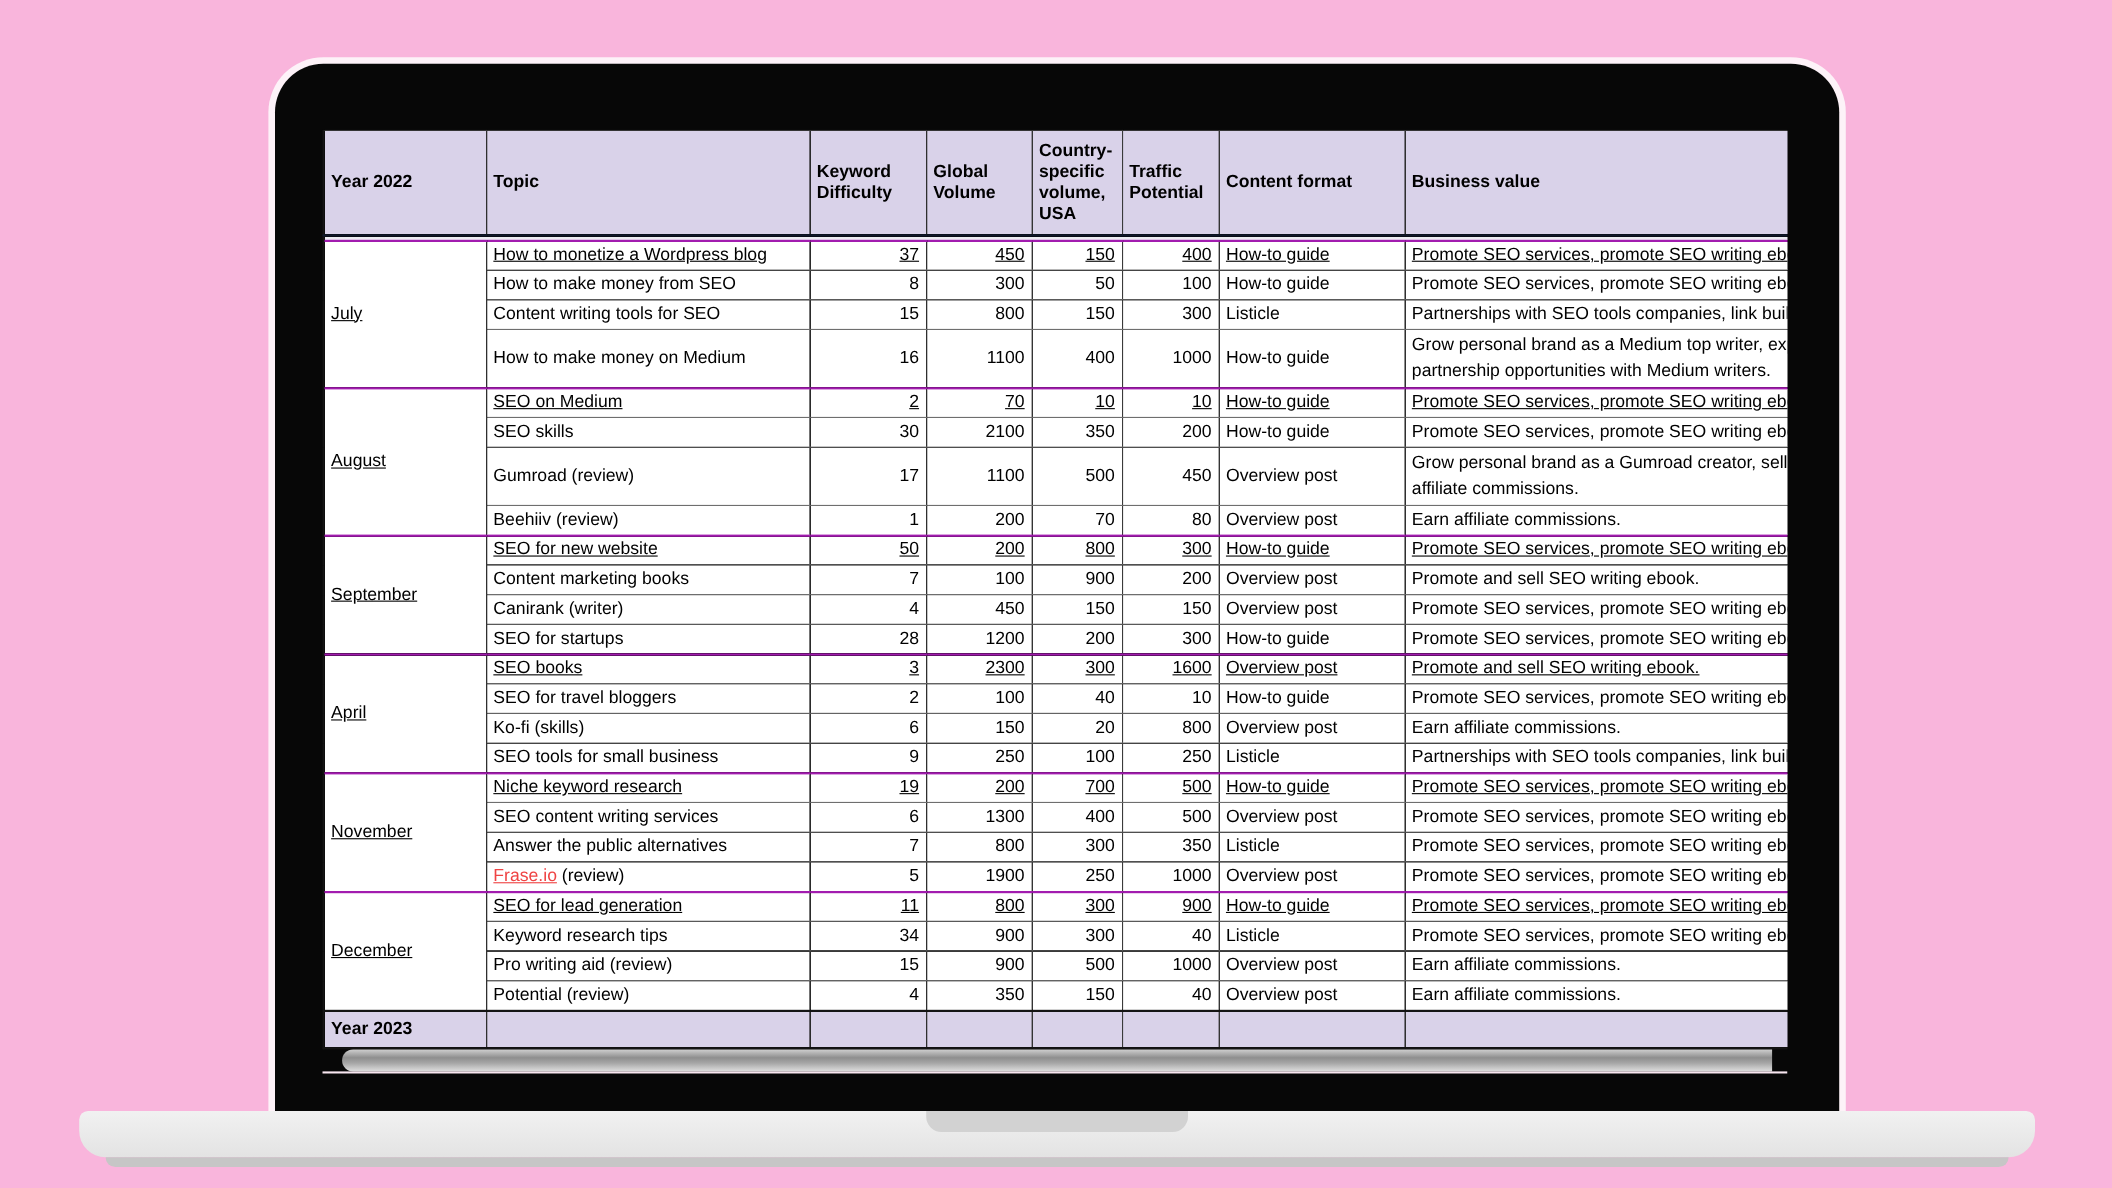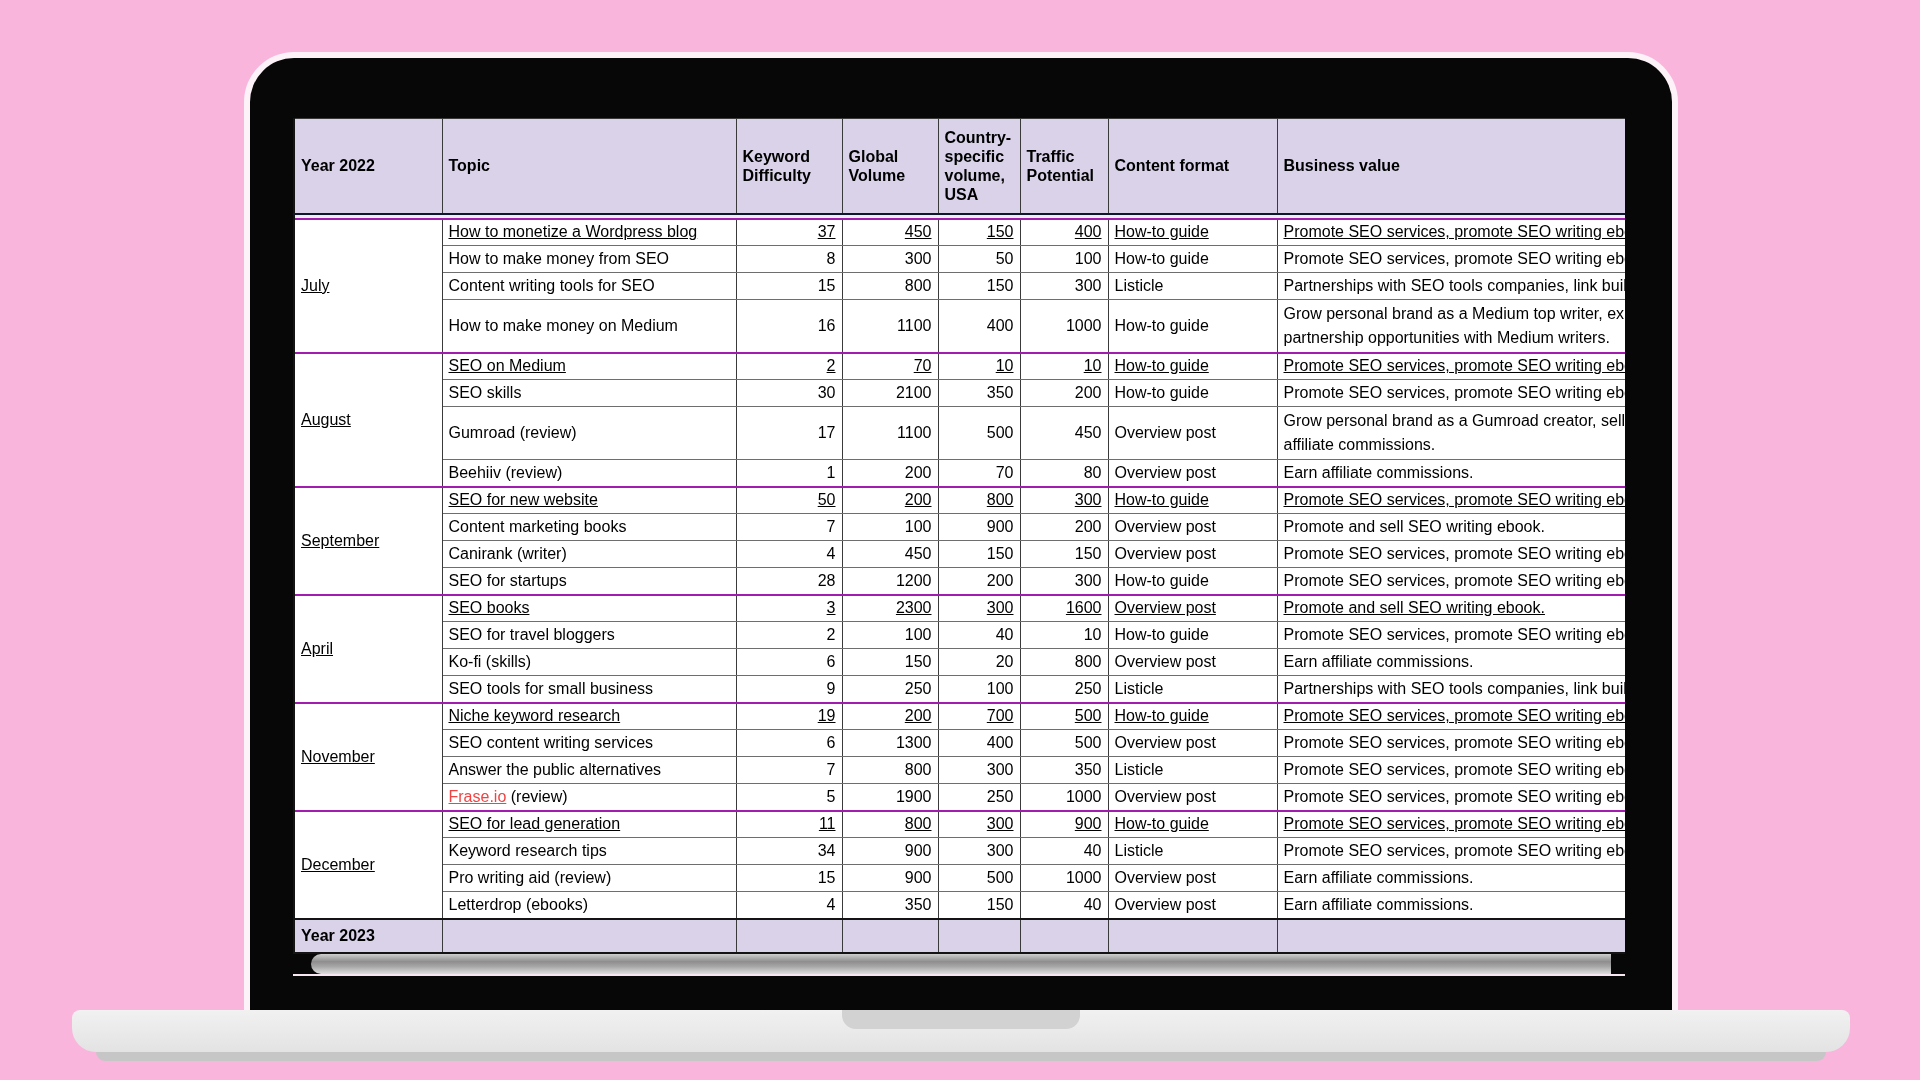--- a/index.html
+++ b/index.html
@@ -295,21 +295,21 @@
       <tr class="h1">
         <td>Pro writing aid (review)</td>
         <td class="num">15</td>
         <td class="num">900</td>
         <td class="num">500</td>
         <td class="num">1000</td>
         <td>Overview post</td>
         <td class="bv">Earn affiliate commissions.</td>
       </tr>
       <tr class="h1">
-        <td>Letterdrop (ebooks)</td>
+        <td>Potential (review)</td>
         <td class="num">4</td>
         <td class="num">350</td>
         <td class="num">150</td>
         <td class="num">40</td>
         <td>Overview post</td>
         <td class="bv">Earn affiliate commissions.</td>
       </tr>
 
       <tr class="yrow">
         <td class="outer-l">Year 2023</td>

